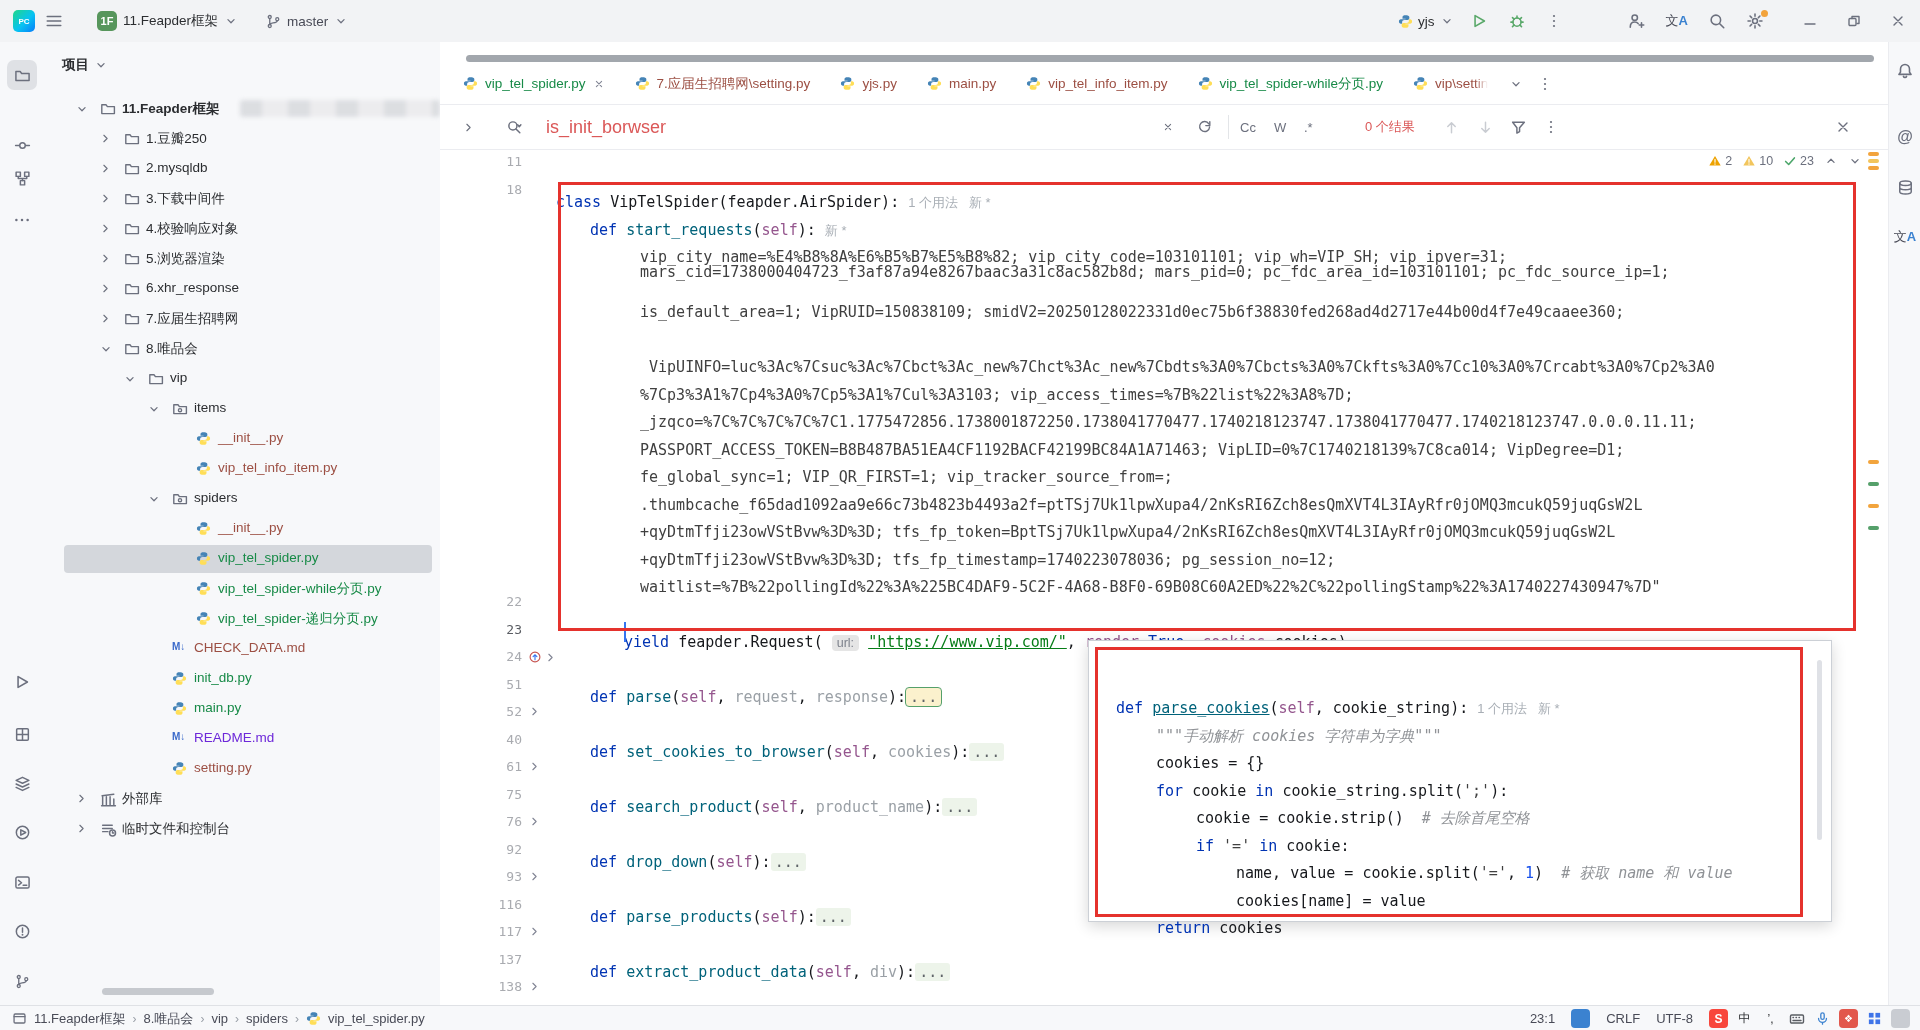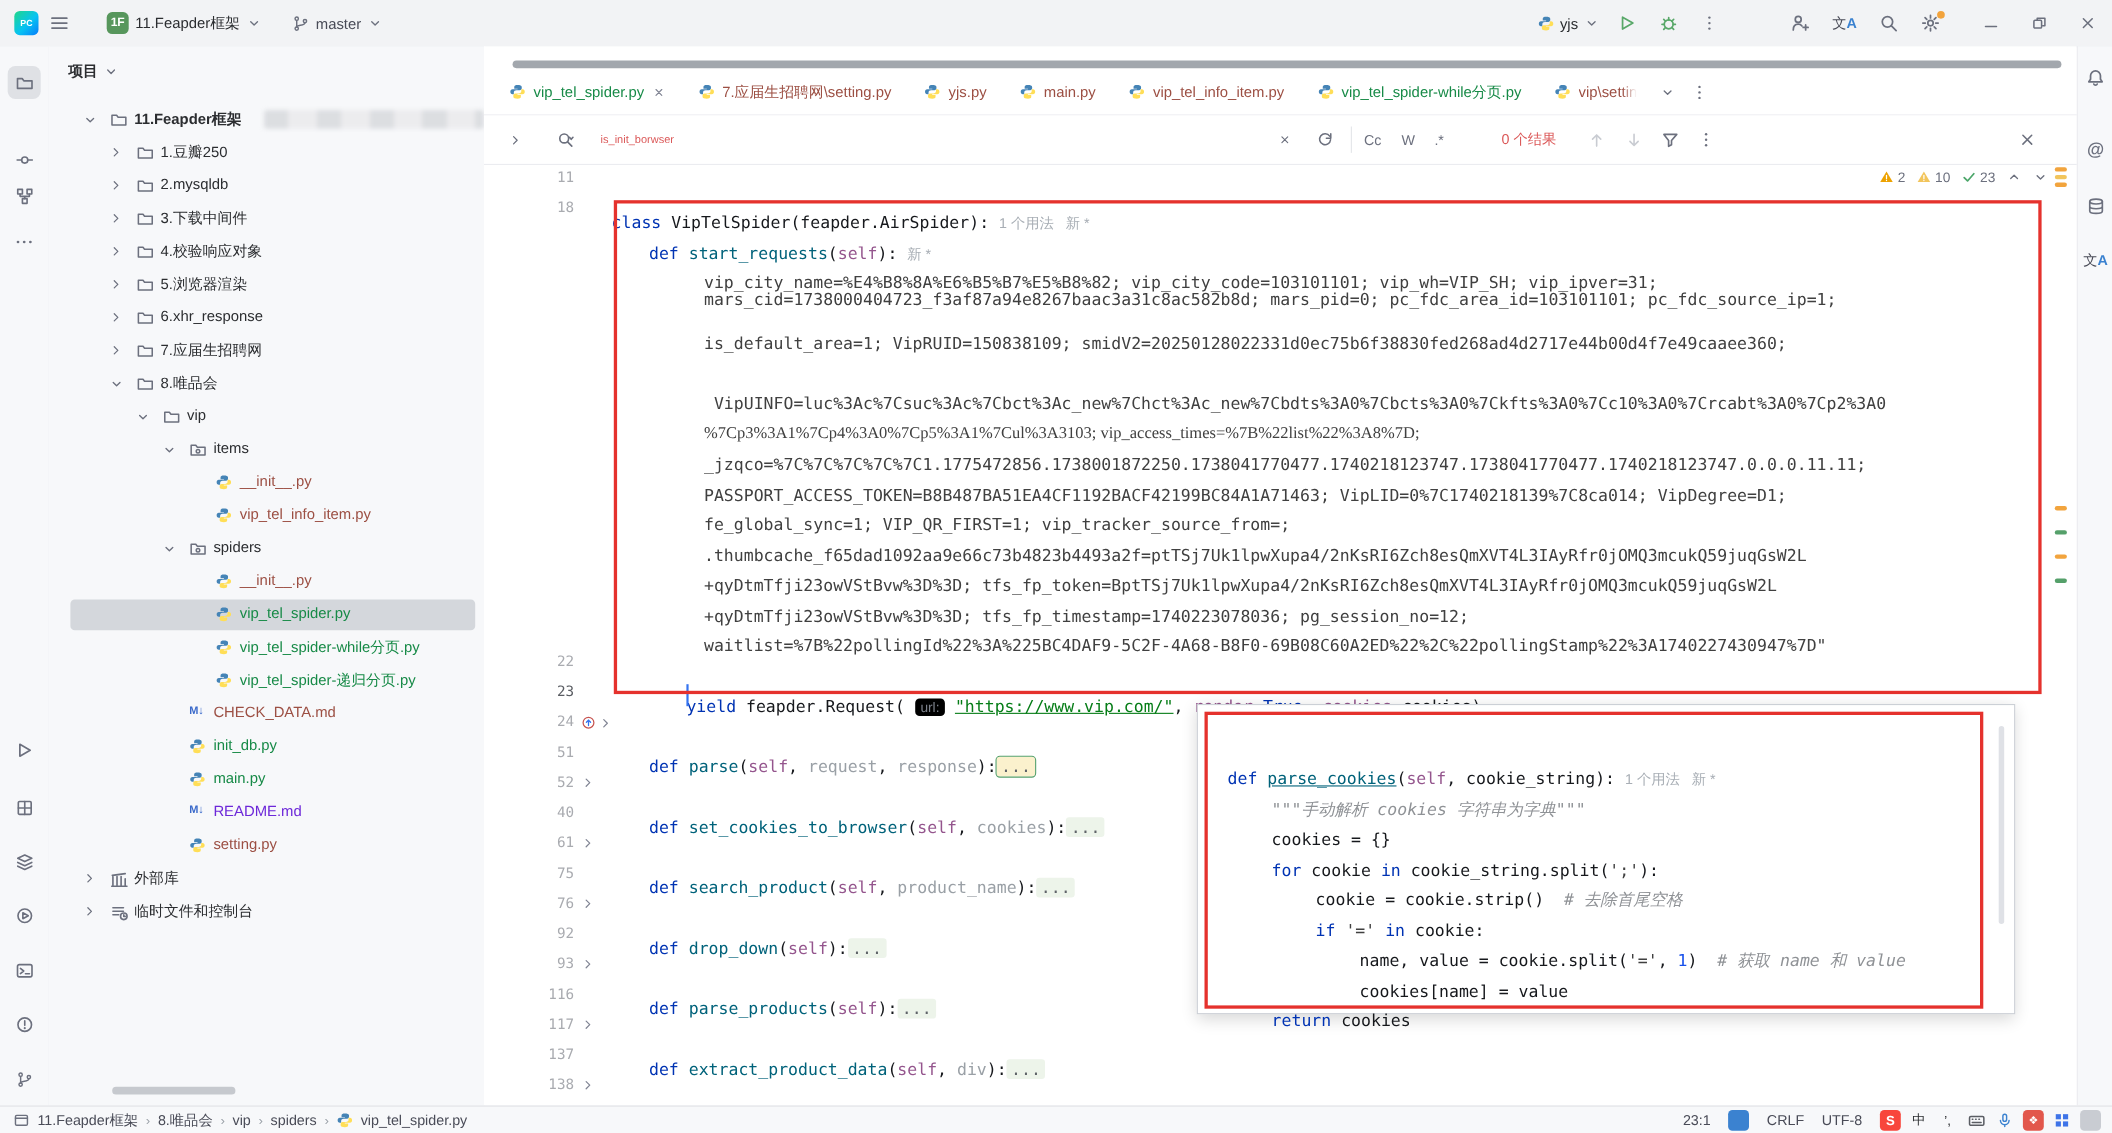--- a/index.html
+++ b/index.html
@@ -43,37 +43,37 @@
   #editor{position:absolute;left:440px;top:42px;width:1448px;height:963px;background:#fff;}
   #tabscroll{position:absolute;left:26px;top:13px;width:1408px;height:7px;border-radius:4px;background:#a2a7ad;}
   #tabbar{position:absolute;left:0;top:21px;width:1448px;height:42px;border-bottom:1px solid #ebecf0;display:flex;align-items:stretch;padding-left:8px;box-sizing:border-box;}
   .tab{display:flex;align-items:center;gap:7px;padding:0 15px;font-size:13.5px;white-space:nowrap;}
   .tab .tlabel.fade{max-width:84px;overflow:hidden;-webkit-mask-image:linear-gradient(90deg,#000 75%,transparent);mask-image:linear-gradient(90deg,#000 75%,transparent);}
   #tab-extra{margin-left:6px;display:flex;align-items:center;gap:14px;}
 
   
   #findbar{position:absolute;left:0;top:63px;width:1448px;height:44px;background:#fff;border-bottom:1px solid #ebecf0;}
   .fb{position:absolute;top:0;height:44px;display:flex;align-items:center;}
-  #fb-query{font-size:10px;color:#db5858;}
+  #fb-query{font-size:18px;color:#db5858;}
   #fb-results{font-size:13px;color:#db5858;}
   .fb-toggle{font-size:13px;color:#6c707e;text-align:right;}
   .fb-sep{position:absolute;top:10px;height:24px;width:1px;background:#e3e5e8;}
 
   
   #code{position:absolute;left:0;top:107px;width:1448px;height:856px;overflow:hidden;}
   .cl{position:absolute;left:0;width:1448px;height:28px;}
   .cl .num{position:absolute;left:0;top:4px;width:82px;text-align:right;font-size:13px;color:#a9abb0;font-family:"DejaVu Sans Mono","Liberation Mono",monospace;}
   .cl .gicons{position:absolute;left:88px;top:5px;display:flex;gap:2px;}
   .codeseg{position:absolute;top:3px;font-size:15px;white-space:pre;margin-top:40px;}
   .sg-k{color:#0033b3;} .sg-f{color:#00627a;} .sg-fu{color:#00627a;text-decoration:underline;}
   .sg-t{color:#16181c;} .sg-s{color:#404040;} .sg-n{color:#1750eb;}
   .sg-c,.sg-d{color:#8f9296;font-style:italic;}
   .sg-p{color:#94558d;} .sg-g{color:#9aa0a6;}
   .sg-i{color:#a8aeb5;font-size:13px;font-family:"Liberation Sans",sans-serif;}
-  .sg-h{background:#000000;color:#7d828c;border-radius:4px;padding:1px 5px;font-size:12.5px;font-family:"Liberation Sans",sans-serif;}
+  .sg-h{background:#e5e5e5;color:#7d828c;border-radius:4px;padding:1px 5px;font-size:12.5px;font-family:"Liberation Sans",sans-serif;}
   .sg-u{color:#067d17;text-decoration:underline;}
   .fold{background:#edf4ea;color:#5f6368;border-radius:3px;padding:0 4px;}
   .fold.hl{background:#fbf1cd;outline:1.5px solid #55a06a;}
   .caret{position:absolute;top:4px;width:2px;height:20px;background:#3574f0;}
 
   
   #inspections{position:absolute;right:26px;top:112px;display:flex;align-items:center;gap:10px;font-size:12.5px;color:#6c707e;}
   .insp{display:flex;align-items:center;gap:3px;}
 
   
@@ -851,21 +851,21 @@
         <div class="cl" style="top: 111px;">
           <span class="num"></span>
           <span class="codeseg mono" style="left: 200px;"><span class="sg-s">is_default_area=1; VipRUID=150838109; smidV2=20250128022331d0ec75b6f38830fed268ad4d2717e44b00d4f7e49caaee360;</span></span>
         </div>
         <div class="cl" style="top: 166px;">
           <span class="num"></span>
           <span class="codeseg mono" style="left: 200px;"><span class="sg-s"> VipUINFO=luc%3Ac%7Csuc%3Ac%7Cbct%3Ac_new%7Chct%3Ac_new%7Cbdts%3A0%7Cbcts%3A0%7Ckfts%3A0%7Cc10%3A0%7Crcabt%3A0%7Cp2%3A0</span></span>
         </div>
         <div class="cl" style="top: 193.5px;">
           <span class="num"></span>
-          <span class="codeseg mono" style="left: 200px; font-family: Liberation Serif, serif;"><span class="sg-s">%7Cp3%3A1%7Cp4%3A0%7Cp5%3A1%7Cul%3A3103; vip_access_times=%7B%22list%22%3A8%7D;</span></span>
+          <span class="codeseg mono" style="left: 200px;"><span class="sg-s">%7Cp3%3A1%7Cp4%3A0%7Cp5%3A1%7Cul%3A3103; vip_access_times=%7B%22list%22%3A8%7D;</span></span>
         </div>
         <div class="cl" style="top: 221px;">
           <span class="num"></span>
           <span class="codeseg mono" style="left: 200px;"><span class="sg-s">_jzqco=%7C%7C%7C%7C%7C1.1775472856.1738001872250.1738041770477.1740218123747.1738041770477.1740218123747.0.0.0.11.11;</span></span>
         </div>
         <div class="cl" style="top: 248.5px;">
           <span class="num"></span>
           <span class="codeseg mono" style="left: 200px;"><span class="sg-s">PASSPORT_ACCESS_TOKEN=B8B487BA51EA4CF1192BACF42199BC84A1A71463; VipLID=0%7C1740218139%7C8ca014; VipDegree=D1;</span></span>
         </div>
         <div class="cl" style="top: 276px;">

